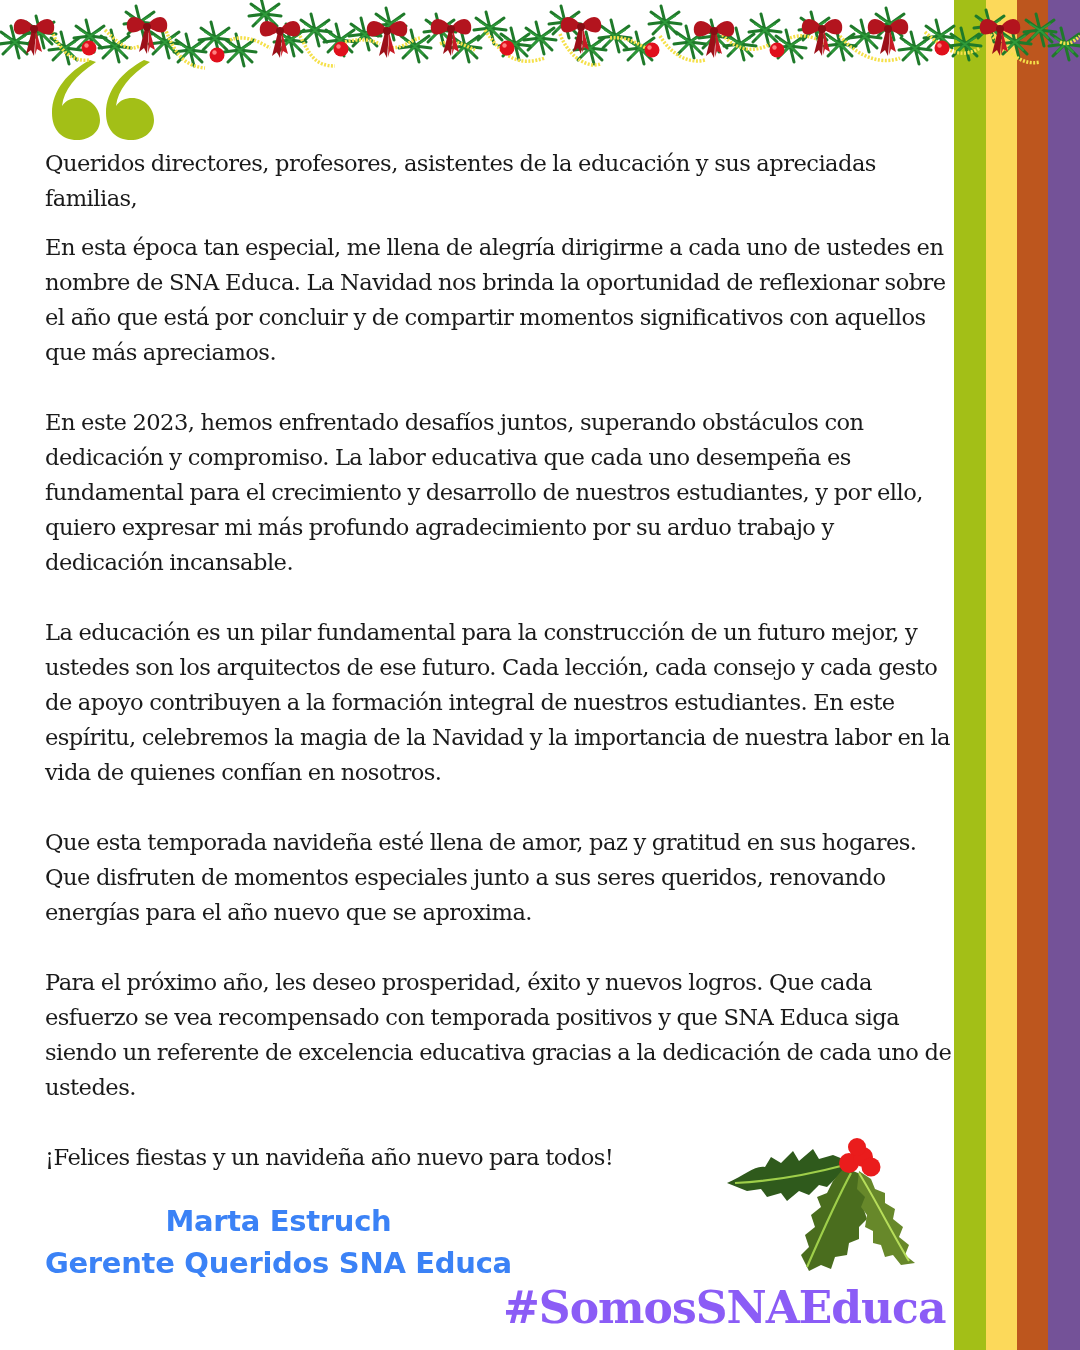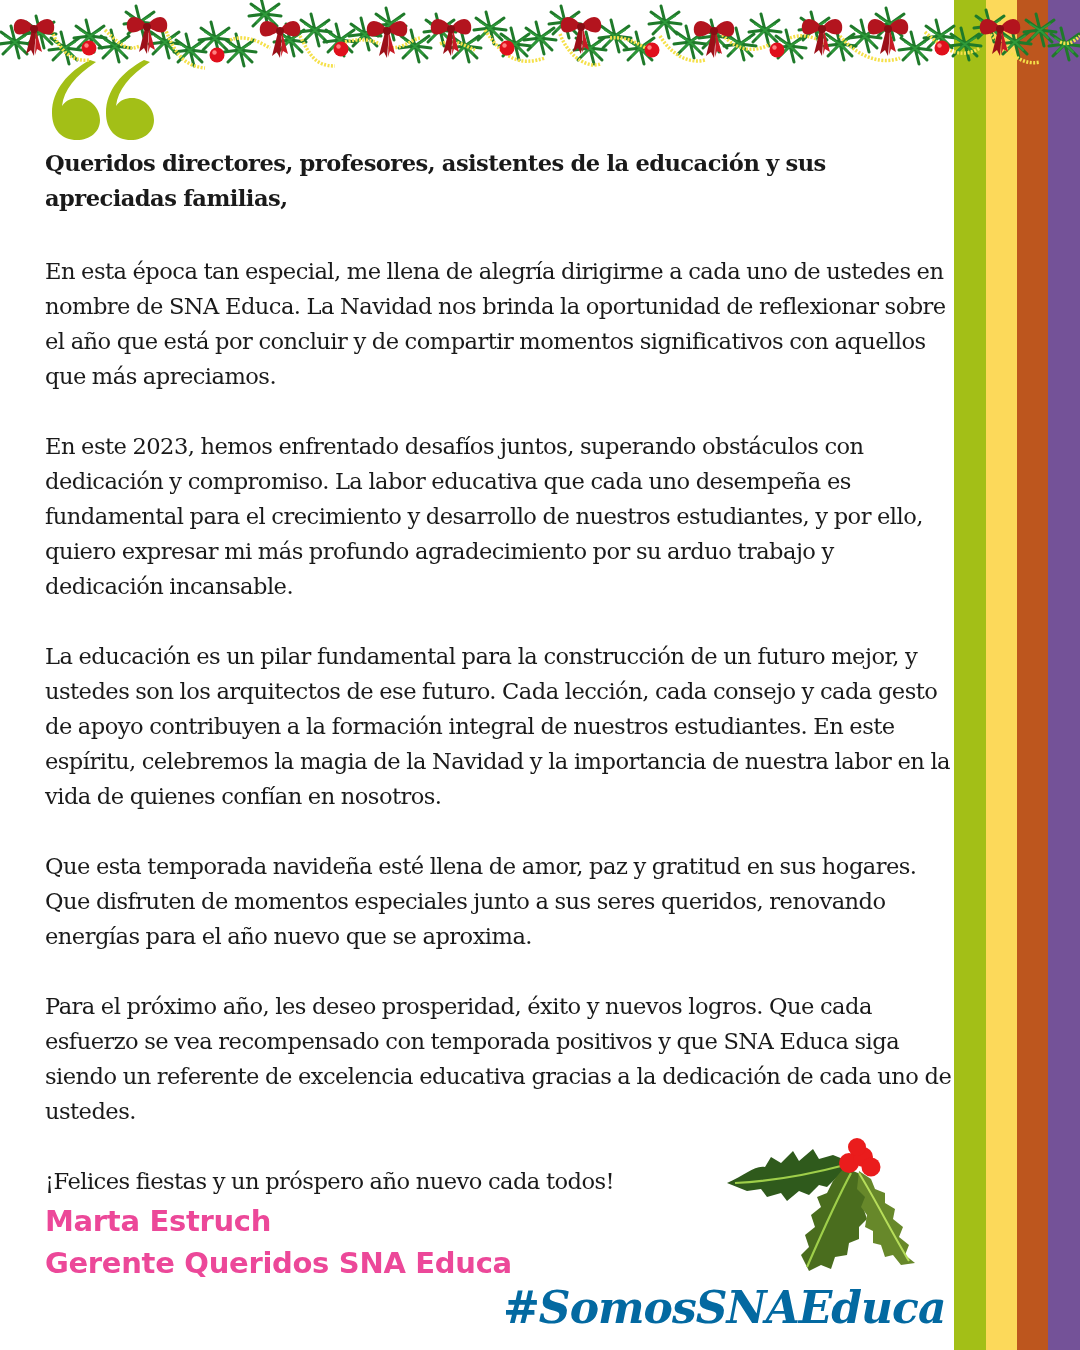--- a/index.html
+++ b/index.html
@@ -12,26 +12,26 @@
   .stripe.s2 { width: 31px; background: #fcd95a; }
   .stripe.s3 { width: 31px; background: #bd561e; }
   .stripe.s4 { width: 32px; background: #745298; }
 
   .garland { position: absolute; top: 0; left: 0; width: 1080px; height: 80px; z-index: 3; }
 
   .quote-mark { position: absolute; left: 50px; top: 58px; width: 112px; height: 82px; z-index: 2; }
 
   .letter { position: absolute; left: 45px; top: 146px; width: 910px; font-size: 22.6px; line-height: 35px; letter-spacing: -0.55px; word-spacing: -0.5px; }
   .letter p { margin: 0 0 35px 0; }
-  .letter p.greeting { margin-bottom: 38px; font-weight: bold; }
+  .letter p.greeting { margin-bottom: 14px; }
   .letter p.closing { margin-bottom: 0; }
 
-  .signature { position: absolute; left: 45px; top: 1200px; font-family: "DejaVu Sans", "Liberation Sans", sans-serif; font-weight: bold; font-size: 29px; line-height: 42px; color: #ec4899; letter-spacing: -0.3px; }
+  .signature { position: absolute; left: 45px; top: 1200px; font-family: "DejaVu Sans", "Liberation Sans", sans-serif; font-weight: bold; font-size: 29px; line-height: 42px; color: #3b82f6; letter-spacing: -0.3px; text-align: center; }
 
-  .hashtag { position: absolute; left: 503px; top: 1282px; font-family: "DejaVu Serif", "Liberation Serif", serif; font-style: italic; font-weight: bold; font-size: 44px; color: #0369a1; letter-spacing: -1px; }
+  .hashtag { position: absolute; left: 503px; top: 1282px; font-family: "DejaVu Serif", "Liberation Serif", serif; font-weight: bold; font-size: 44px; color: #8b5cf6; letter-spacing: -1px; }
 
   .holly { position: absolute; left: 725px; top: 1135px; width: 195px; height: 140px; }
 </style>
 </head>
 <body>
 
 <div class="stripes">
   <div class="stripe s1"></div>
   <div class="stripe s2"></div>
   <div class="stripe s3"></div>
@@ -130,21 +130,21 @@
   <path d="M100 4 C79 18 68 32 66 48 C70 42 76 40 82 40 C94 40 104 50 104 62 C104 74 94 82 81 82 C66 82 56 72 56 55 C56 32 72 14 94 2 Z" fill="#a3bf17"></path>
 </svg>
 
 <div class="letter">
   <p class="greeting">Queridos directores, profesores, asistentes de la educación y sus apreciadas familias,</p>
   <p>En esta época tan especial, me llena de alegría dirigirme a cada uno de ustedes en nombre de SNA Educa. La Navidad nos brinda la oportunidad de reflexionar sobre el año que está por concluir y de compartir momentos significativos con aquellos que más apreciamos.</p>
   <p>En este 2023, hemos enfrentado desafíos juntos, superando obstáculos con dedicación y compromiso. La labor educativa que cada uno desempeña es fundamental para el crecimiento y desarrollo de nuestros estudiantes, y por ello, quiero expresar mi más profundo agradecimiento por su arduo trabajo y dedicación incansable.</p>
   <p>La educación es un pilar fundamental para la construcción de un futuro mejor, y ustedes son los arquitectos de ese futuro. Cada lección, cada consejo y cada gesto de apoyo contribuyen a la formación integral de nuestros estudiantes. En este espíritu, celebremos la magia de la Navidad y la importancia de nuestra labor en la vida de quienes confían en nosotros.</p>
   <p>Que esta temporada navideña esté llena de amor, paz y gratitud en sus hogares. Que disfruten de momentos especiales junto a sus seres queridos, renovando energías para el año nuevo que se aproxima.</p>
   <p>Para el próximo año, les deseo prosperidad, éxito y nuevos logros. Que cada esfuerzo se vea recompensado con temporada positivos y que SNA Educa siga siendo un referente de excelencia educativa gracias a la dedicación de cada uno de ustedes.</p>
-  <p class="closing">¡Felices fiestas y un próspero año nuevo cada todos!</p>
+  <p class="closing">¡Felices fiestas y un navideña año nuevo para todos!</p>
 </div>
 
 <div class="signature">
   <div>Marta Estruch</div>
   <div>Gerente Queridos SNA Educa</div>
 </div>
 
 <svg class="holly" viewBox="0 0 195 140" xmlns="http://www.w3.org/2000/svg">
 
   <path d="M2 48 C20 40 30 30 40 32 L46 22 L56 28 L68 16 L74 26 L88 14 L94 24 L108 20 L118 24 L122 36 L110 44 L102 52 L94 50 L84 60 L74 56 L62 66 L56 58 L42 62 L36 54 L22 56 Z" fill="#2f5a1c"></path>

